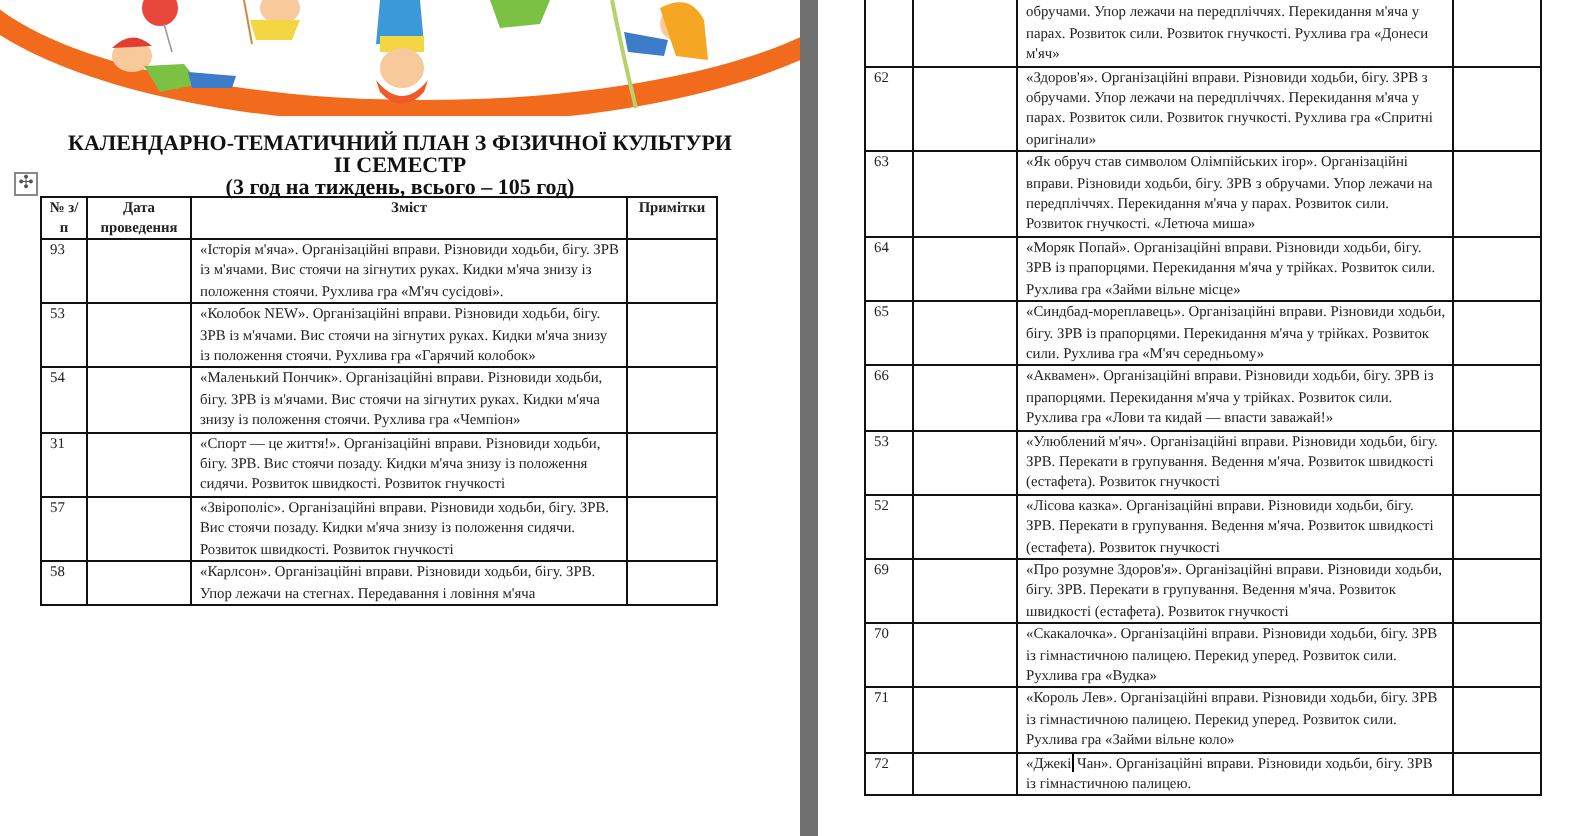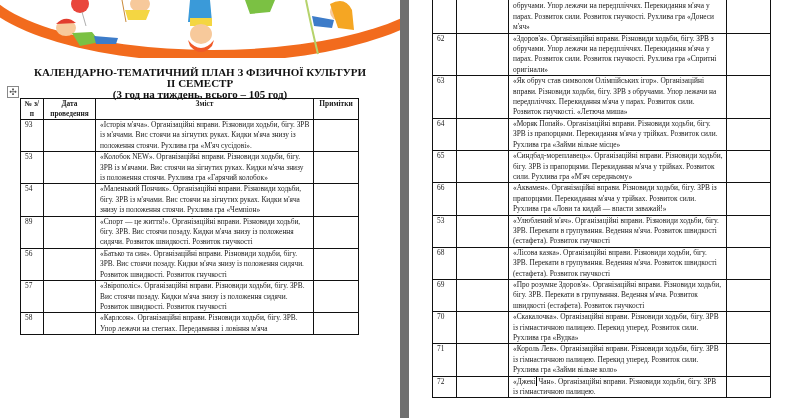--- a/index.html
+++ b/index.html
@@ -84,29 +84,23 @@
           <td class="content">«Колобок NEW». Організаційні вправи. Різновиди ходьби, бігу. ЗРВ із м'ячами. Вис стоячи на зігнутих руках. Кидки м'яча знизу із положення стоячи. Рухлива гра «Гарячий колобок»</td>
           <td></td>
         </tr>
         <tr>
           <td class="num">54</td>
           <td></td>
           <td class="content">«Маленький Пончик». Організаційні вправи. Різновиди ходьби, бігу. ЗРВ із м'ячами. Вис стоячи на зігнутих руках. Кидки м'яча знизу із положення стоячи. Рухлива гра «Чемпіон»</td>
           <td></td>
         </tr>
         <tr>
-          <td class="num">89</td>
+          <td class="num">31</td>
           <td></td>
           <td class="content">«Спорт — це життя!». Організаційні вправи. Різновиди ходьби, бігу. ЗРВ. Вис стоячи позаду. Кидки м'яча знизу із положення сидячи. Розвиток швидкості. Розвиток гнучкості</td>
-          <td></td>
-        </tr>
-        <tr>
-          <td class="num">56</td>
-          <td></td>
-          <td class="content">«Батько та син». Організаційні вправи. Різновиди ходьби, бігу. ЗРВ. Вис стоячи позаду. Кидки м'яча знизу із положення сидячи. Розвиток швидкості. Розвиток гнучкості</td>
           <td></td>
         </tr>
         <tr>
           <td class="num">57</td>
           <td></td>
           <td class="content">«Звірополіс». Організаційні вправи. Різновиди ходьби, бігу. ЗРВ. Вис стоячи позаду. Кидки м'яча знизу із положення сидячи. Розвиток швидкості. Розвиток гнучкості</td>
           <td></td>
         </tr>
         <tr>
           <td class="num">58</td>
@@ -165,21 +159,21 @@
           <td class="content">«Аквамен». Організаційні вправи. Різновиди ходьби, бігу. ЗРВ із прапорцями. Перекидання м'яча у трійках. Розвиток сили. Рухлива гра «Лови та кидай — впасти заважай!»</td>
           <td></td>
         </tr>
         <tr>
           <td class="num">53</td>
           <td></td>
           <td class="content"> «Улюблений м'яч». Організаційні вправи. Різновиди ходьби, бігу. ЗРВ. Перекати в групування. Ведення м'яча. Розвиток швидкості (естафета). Розвиток гнучкості</td>
           <td></td>
         </tr>
         <tr>
-          <td class="num">68</td>
+          <td class="num">52</td>
           <td></td>
           <td class="content">«Лісова казка». Організаційні вправи. Різновиди ходьби, бігу. ЗРВ. Перекати в групування. Ведення м'яча. Розвиток швидкості (естафета). Розвиток гнучкості</td>
           <td></td>
         </tr>
         <tr>
           <td class="num">69</td>
           <td></td>
           <td class="content">«Про розумне Здоров'я». Організаційні вправи. Різновиди ходьби, бігу. ЗРВ. Перекати в групування. Ведення м'яча. Розвиток швидкості (естафета). Розвиток гнучкості</td>
           <td></td>
         </tr>

